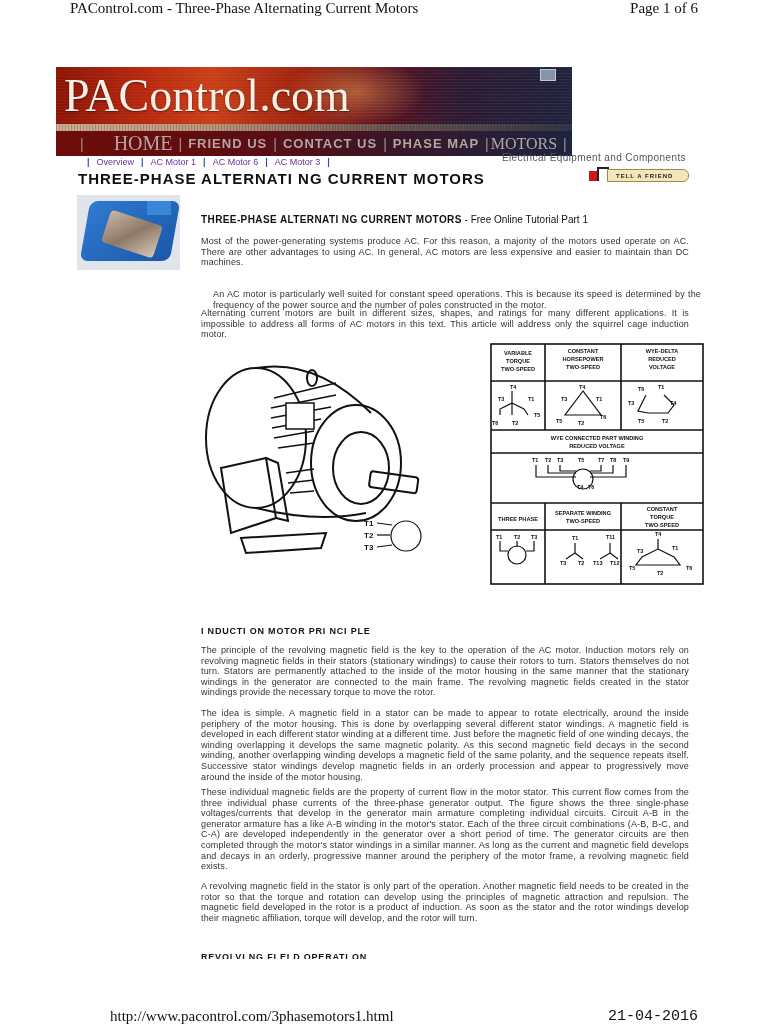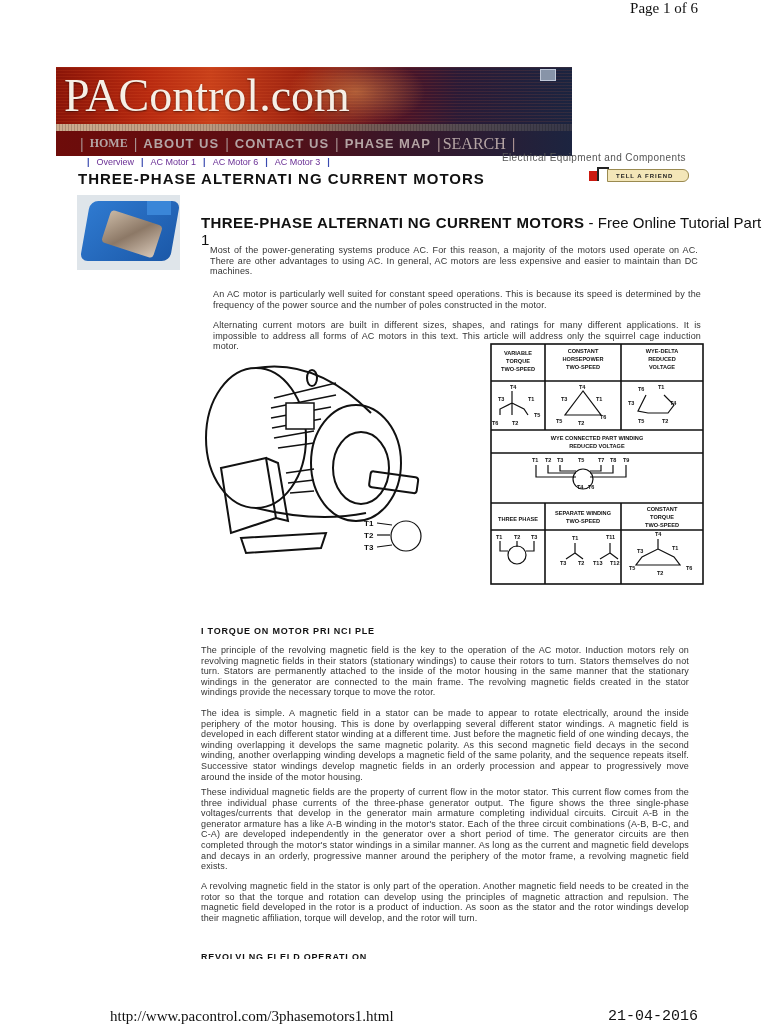--- a/index.html
+++ b/index.html
@@ -18,78 +18,79 @@
   .banner .metal { position: absolute; left: 0; top: 57px; width: 100%; height: 7px;
     background: linear-gradient(90deg, #d9c8a8 0%, #b8a890 30%, #7a6a60 60%, #3a3a4a 100%); opacity: 0.85; }
   .banner .metal::after { content: ""; position: absolute; inset: 0; background: repeating-linear-gradient(90deg, rgba(0,0,0,0.18) 0 1px, rgba(0,0,0,0) 1px 3px); }
   .banner .navbar { position: absolute; left: 0; top: 64px; width: 100%; height: 25px;
     background: linear-gradient(90deg, #6e0c0a 0%, #5a0e14 40%, #3a1628 65%, #1c2440 100%); }
   .banner .ribbon-icon { position: absolute; right: 16px; top: 2px; width: 14px; height: 10px; background: #8894a8; border: 1px solid #c0c8d8; }
 
   .nav { position: absolute; left: 18px; top: 64px; height: 25px; display: flex; align-items: center; font-size: 13px; color: #b0a0a0; white-space: nowrap; }
   .nav .sep { color: #a89090; margin: 0 6px; font-size: 14px; }
   .nav .item { font-weight: bold; letter-spacing: 1px; color: #b4a4a4; cursor: pointer; }
-  .nav .item.serif { font-family: "Liberation Serif", serif; font-weight: bold; font-size: 12px; letter-spacing: 0; }
+  .nav .item.serif { font-family: "Liberation Serif", serif; font-weight: normal; font-size: 20px; letter-spacing: 0; margin-left: 24px; }
   .nav .item.plain { font-family: "Liberation Serif", serif; font-weight: normal; font-size: 16px; letter-spacing: 0; }
   .privacy { position: absolute; left: 518px; top: 69px; font-size: 9px; color: #9aa0b4; cursor: pointer; }
 
   .subnav { position: absolute; left: 87px; top: 157px; font-size: 9px; color: #5a2a8a; display: flex; gap: 0; white-space: nowrap; }
   .subnav .sep { color: #3a4ab0; margin: 0 7px; font-weight: bold; }
   .subnav .link { color: #6a2f95; cursor: pointer; }
   .elec { position: absolute; right: 82px; top: 152px; font-size: 10px; color: #555; letter-spacing: 0.4px; }
 
   .page-title { position: absolute; left: 78px; top: 170px; font-size: 15px; font-weight: bold; color: #111; letter-spacing: 1px; }
   .tell-friend { position: absolute; left: 589px; top: 168px; width: 100px; height: 15px; display: flex; align-items: center; cursor: pointer; }
   .tell-friend .red { width: 10px; height: 10px; background: #cc1a10; }
   .tell-friend .hand { width: 10px; height: 12px; border-top: 2px solid #222; border-left: 2px solid #222; margin-left: -2px; margin-top: -4px; }
   .tell-friend .pill { flex: 1; height: 11px; margin-left: -2px; background: #f3e6b8; border: 1px solid #9a8a50; border-radius: 0 6px 6px 0; font-size: 6px; font-weight: bold; color: #222; letter-spacing: 1px; display: flex; align-items: center; padding-left: 8px; }
 
   .thumb { position: absolute; left: 77px; top: 195px; width: 103px; height: 75px; overflow: hidden; background: #dfe5ea; }
   .thumb .body { position: absolute; left: 8px; top: 6px; width: 90px; height: 60px; background: linear-gradient(135deg, #2f7ad0, #1b58a8); transform: skew(-10deg); border-radius: 8px; }
   .thumb .inner { position: absolute; left: 28px; top: 22px; width: 54px; height: 34px; background: linear-gradient(135deg, #c9b8a4, #8c7866 50%, #d8c8b8); border-radius: 4px; transform: rotate(18deg); }
   .thumb .cap { position: absolute; left: 70px; top: 6px; width: 24px; height: 14px; background: #3a86d8; }
 
-  .intro-heading { position: absolute; left: 201px; top: 214px; font-size: 15px; color: #111; }
+  .intro-heading { position: absolute; left: 201px; top: 214px; font-size: 10px; color: #111; }
   .intro-heading b { letter-spacing: 0.4px; }
 
   .para { position: absolute; left: 201px; width: 488px; font-size: 9px; line-height: 10.6px; color: #333; text-align: justify; letter-spacing: 0.15px; }
   .section-heading { position: absolute; left: 201px; font-size: 9px; font-weight: bold; color: #111; letter-spacing: 0.8px; }
 
   .motor-drawing { position: absolute; left: 196px; top: 353px; width: 240px; height: 215px; }
   .wiring { position: absolute; left: 490px; top: 343px; width: 214px; height: 242px; }
 
   .print-footer { position: absolute; top: 1008px; left: 70px; width: 628px; font-family: "Liberation Serif", serif; font-size: 15px; color: #111; }
   .print-footer .left { position: absolute; left: 0; margin-left: 40px; }
   .print-footer .right { position: absolute; right: 0; font-family: Liberation Mono, monospace; }
 </style>
 </head>
 <body>
 
 <div class="print-header">
+  <span class="left">PAControl.com - Three-Phase Alternating Current Motors</span>
   <span class="right">Page 1 of 6</span>
 </div>
 
 <div class="banner">
   <div class="stripes"></div>
   <div class="glow"></div>
   <div class="logo">PAControl.com</div>
   <div class="ribbon-icon"></div>
   <div class="metal"></div>
   <div class="navbar"></div>
   <div class="nav">
     <span class="sep">|</span>
     <span class="item serif">HOME</span>
     <span class="sep">|</span>
-    <span class="item">ABOUT US</span>
+    <span class="item">FRIEND US</span>
     <span class="sep">|</span>
     <span class="item">CONTACT US</span>
     <span class="sep">|</span>
     <span class="item">PHASE MAP</span>
     <span class="sep" style="margin-right:2px">|</span>
-    <span class="item plain">SEARCH</span>
+    <span class="item plain">MOTORS</span>
     <span class="sep">|</span>
   </div>
   <div class="privacy" style="top:69px;">Tutorial Policy</div>
 </div>
 
 <div class="subnav">
   <span class="sep" style="margin-left:0">|</span>
   <span class="link">Overview</span>
   <span class="sep">|</span>
   <span class="link">AC Motor 1</span>
@@ -110,23 +111,23 @@
 
 <div class="thumb">
   <div class="body"></div>
   <div class="cap"></div>
   <div class="inner"></div>
 </div>
 
 <div class="intro-heading">
   <b>THREE-PHASE ALTERNATI NG CURRENT MOTORS</b><span> - Free Online Tutorial Part 1</span>
 </div>
-<p class="para" style="top:236px; margin:9px;">Most of the power-generating systems produce AC. For this reason, a majority of the motors used operate on AC. There are other advantages to using AC. In general, AC motors are less expensive and easier to maintain than DC machines.</p>
+<p class="para" style="top:236px; margin:0;">Most of the power-generating systems produce AC. For this reason, a majority of the motors used operate on AC. There are other advantages to using AC. In general, AC motors are less expensive and easier to maintain than DC machines.</p>
 <p class="para" style="top:277px; margin:12px;">An AC motor is particularly well suited for constant speed operations. This is because its speed is determined by the frequency of the power source and the number of poles constructed in the motor.</p>
-<p class="para" style="top:308px; margin:12px;">Alternating current motors are built in different sizes, shapes, and ratings for many different applications. It is impossible to address all forms of AC motors in this text. This article will address only the squirrel cage induction motor.</p>
+<p class="para" style="top:308px; margin:0;">Alternating current motors are built in different sizes, shapes, and ratings for many different applications. It is impossible to address all forms of AC motors in this text. This article will address only the squirrel cage induction motor.</p>
 
 <svg class="motor-drawing" viewBox="0 0 240 215">
   <g fill="none" stroke="#111" stroke-width="2">
     <ellipse cx="60" cy="85" rx="50" ry="70"></ellipse>
     <path d="M60 15 Q120 5 175 60"></path>
     <path d="M60 155 Q120 170 170 160"></path>
     <ellipse cx="160" cy="110" rx="45" ry="58"></ellipse>
     <ellipse cx="165" cy="115" rx="28" ry="36"></ellipse>
     <rect x="175" y="118" width="48" height="16" rx="3" transform="rotate(8 175 118)"></rect>
     <path d="M25 115 L70 105 L80 165 L35 180 Z"></path>
@@ -241,21 +242,21 @@
     <path d="M156 52 L148 68 L158 70 L178 70 L184 62 L174 52"></path>
     <path d="M46 122 L46 134 L86 134 M58 122 L58 130 L86 130 M70 122 L70 128 L86 128 M111 122 L111 128 L100 128 M123 122 L123 130 L100 130 M136 122 L136 134 L100 134"></path>
     <circle cx="93" cy="136" r="10"></circle>
     <path d="M10 198 L10 208 L18 208 M27 198 L27 204 M44 198 L44 208 L36 208"></path>
     <circle cx="27" cy="212" r="9"></circle>
     <path d="M85 200 L85 210 L76 216 M85 210 L93 216 M120 200 L120 210 L110 216 M120 210 L128 216"></path>
     <path d="M168 196 L168 206 L152 214 L146 222 L190 222 L184 214 L168 206"></path>
   </g>
 </svg>
 
-<div class="section-heading" style="top:626px;">I TORQUE ON MOTOR PRI NCI PLE</div>
+<div class="section-heading" style="top:626px;">I NDUCTI ON MOTOR PRI NCI PLE</div>
 <p class="para" style="top:645px; margin:0;">The principle of the revolving magnetic field is the key to the operation of the AC motor. Induction motors rely on revolving magnetic fields in their stators (stationary windings) to cause their rotors to turn. Stators themselves do not turn. Stators are permanently attached to the inside of the motor housing in the same manner that the stationary windings in the generator are connected to the main frame. The revolving magnetic fields created in the stator windings provide the necessary torque to move the rotor.</p>
 <p class="para" style="top:708px; margin:0;">The idea is simple. A magnetic field in a stator can be made to appear to rotate electrically, around the inside periphery of the motor housing. This is done by overlapping several different stator windings. A magnetic field is developed in each different stator winding at a different time. Just before the magnetic field of one winding decays, the winding overlapping it develops the same magnetic polarity. As this second magnetic field decays in the second winding, another overlapping winding develops a magnetic field of the same polarity, and the sequence repeats itself. Successive stator windings develop magnetic fields in an orderly procession and appear to progressively move around the inside of the motor housing.</p>
 <p class="para" style="top:787px; margin:0;">These individual magnetic fields are the property of current flow in the motor stator. This current flow comes from the three individual phase currents of the three-phase generator output. The figure shows the three single-phase voltages/currents that develop in the generator main armature completing individual circuits. Circuit A-B in the generator armature has a like A-B winding in the motor's stator. Each of the three circuit combinations (A-B, B-C, and C-A) are developed independently in the generator over a short period of time. The generator circuits are then completed through the motor's stator windings in a similar manner. As long as the current and magnetic field develops and decays in an orderly, progressive manner around the periphery of the motor frame, a revolving magnetic field exists.</p>
 <p class="para" style="top:881px; margin:0;">A revolving magnetic field in the stator is only part of the operation. Another magnetic field needs to be created in the rotor so that the torque and rotation can develop using the principles of magnetic attraction and repulsion. The magnetic field developed in the rotor is a product of induction. As soon as the stator and the rotor windings develop their magnetic affiliation, torque will develop, and the rotor will turn.</p>
 
 <div class="section-heading" style="top:952px; height:7px; overflow:hidden;text-decoration:underline;">REVOLVI NG FI ELD OPERATI ON</div>
 
 <div class="print-footer">
   <span class="left">http://www.pacontrol.com/3phasemotors1.html</span>
   <span class="right">21-04-2016</span>

